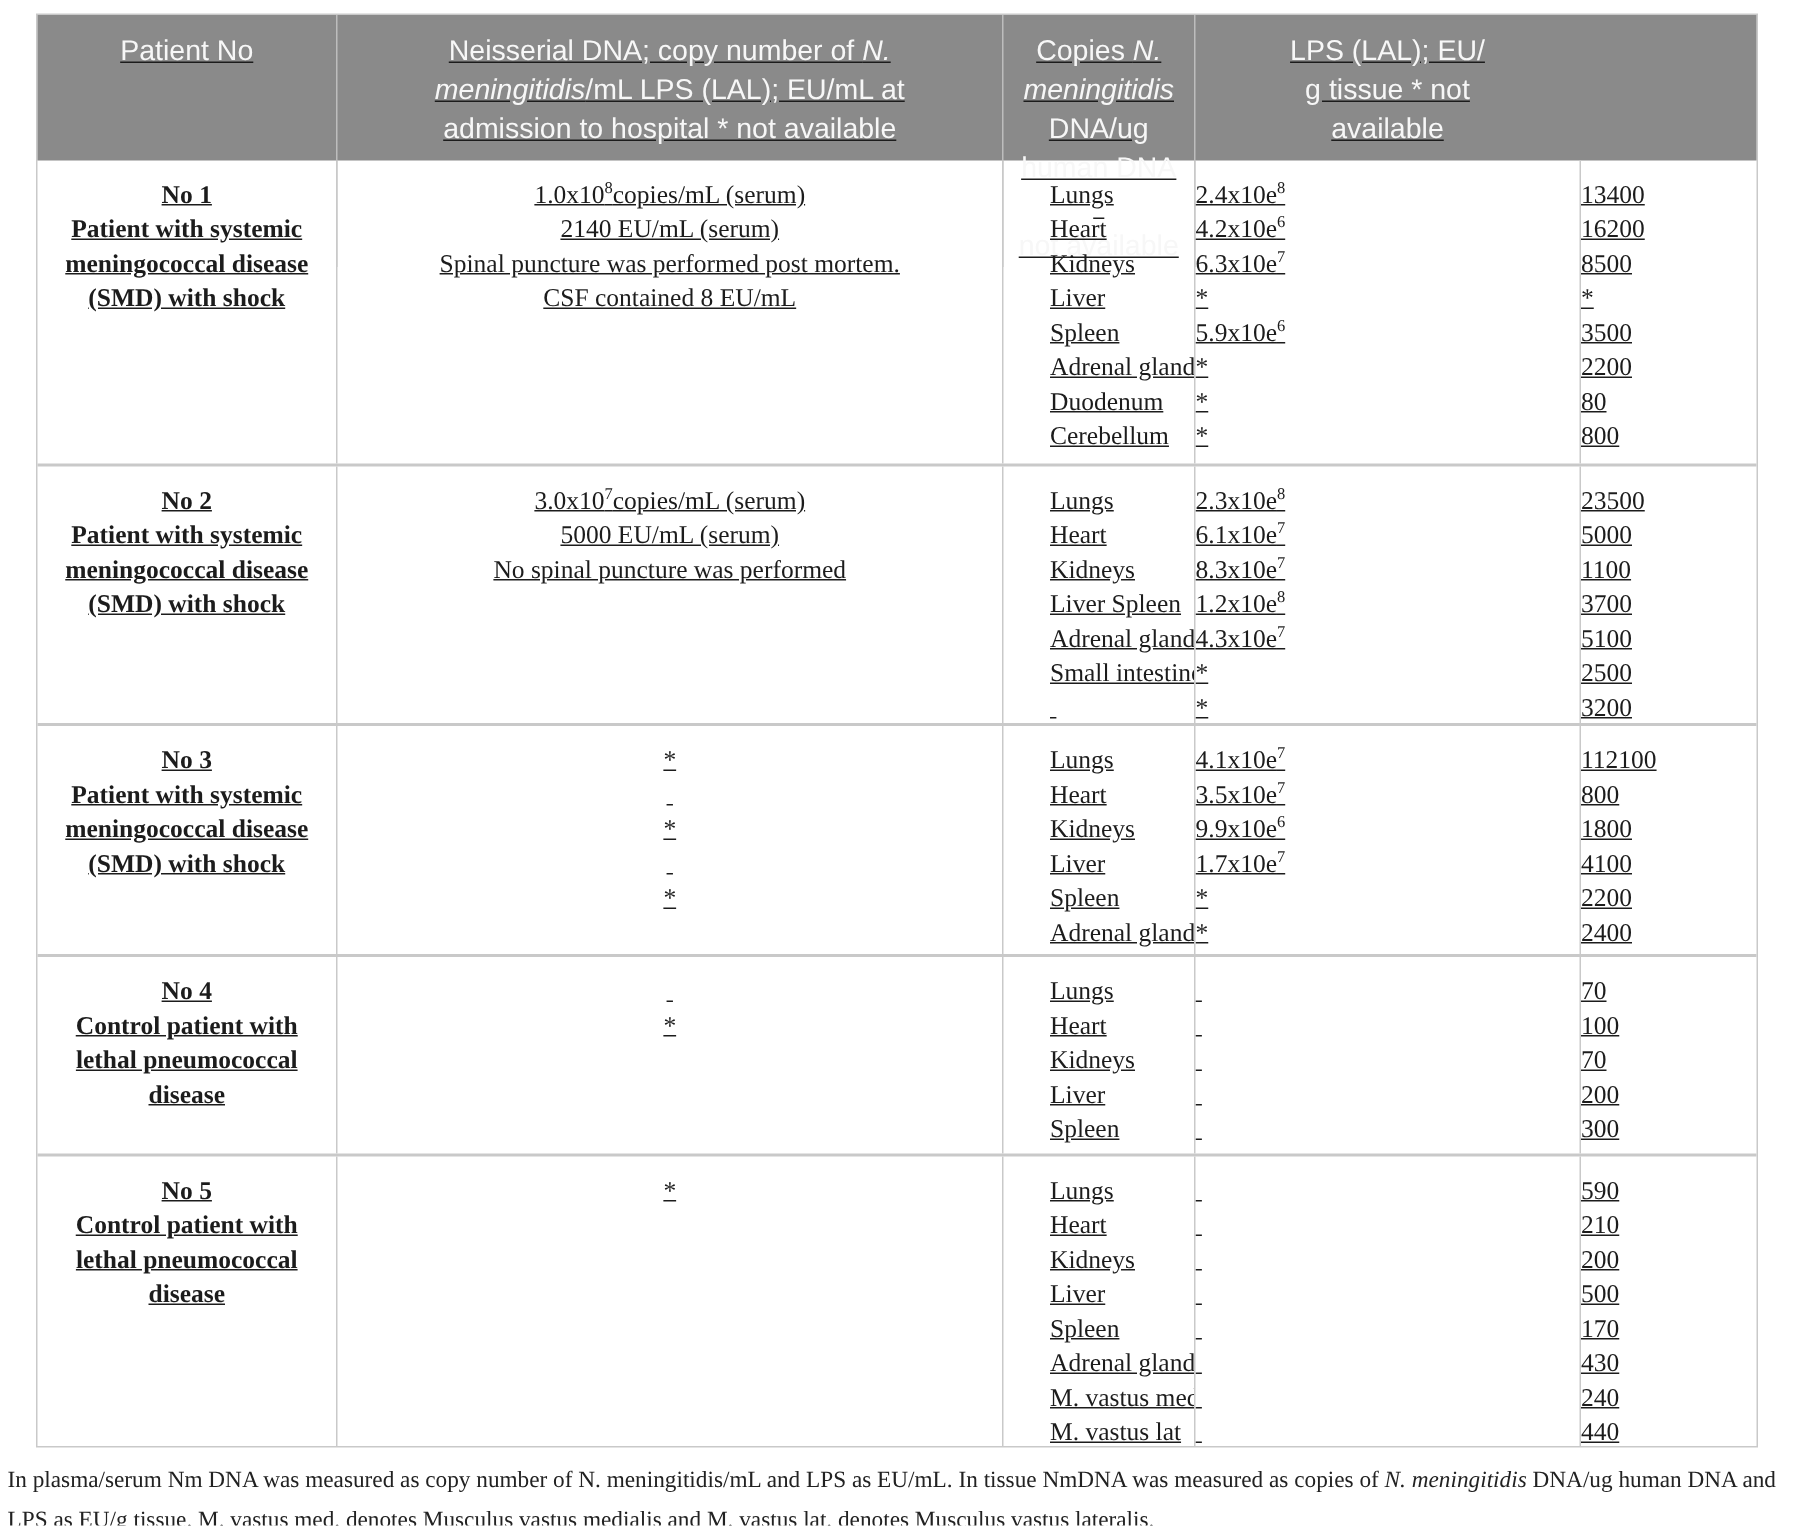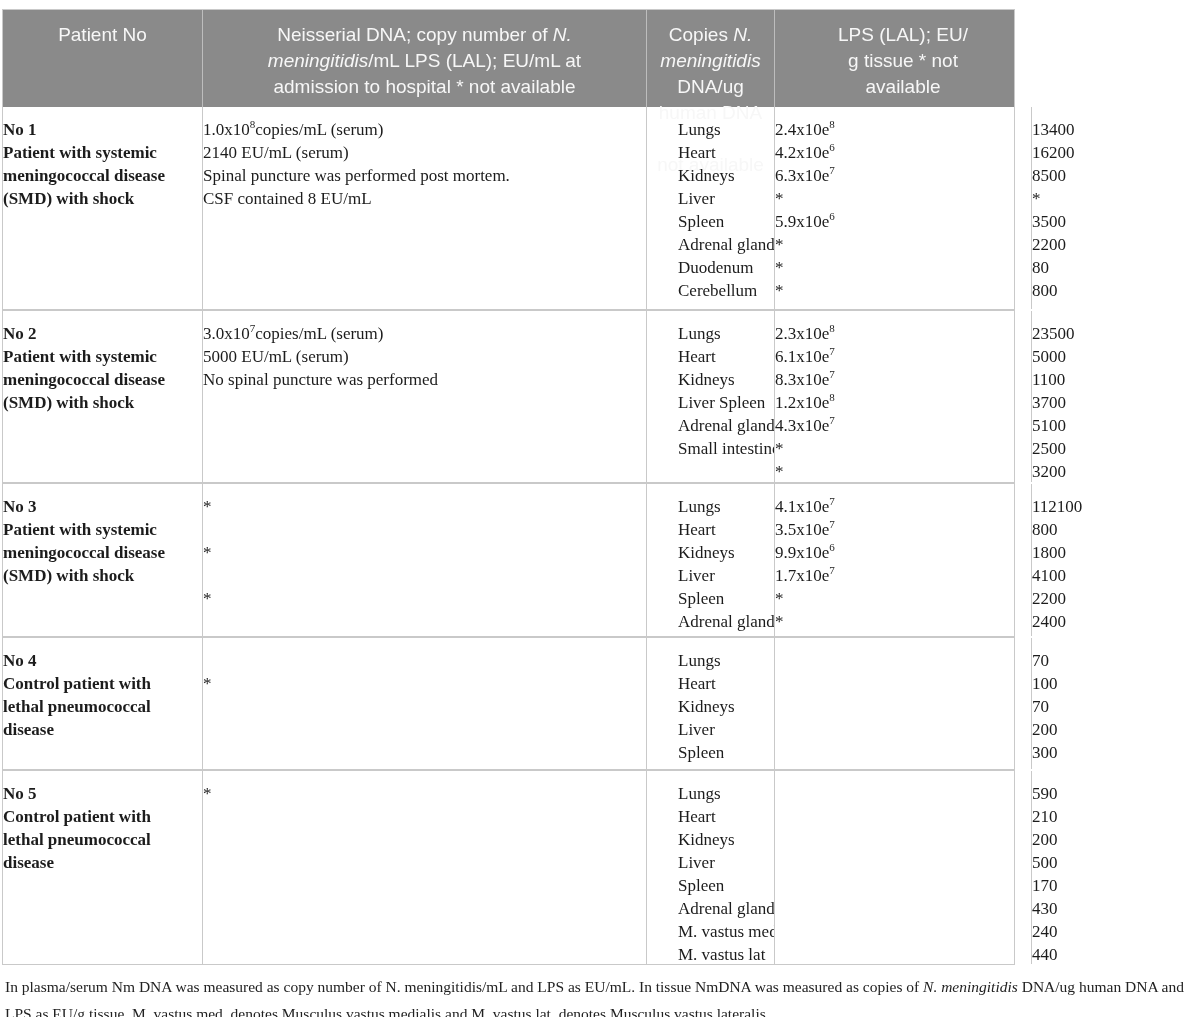--- a/index.html
+++ b/index.html
@@ -12,24 +12,25 @@
   .figure{
     position:relative;
     width:1200px;height:1017px;
     background:#ffffff;
     box-sizing:border-box;
     padding-top:9px;
     font-family:"Liberation Serif", serif;
     color:var(--body-fg);
   }
   .tbl{
-    margin:0 2px;
-    width:1013px;
+    margin:0 24px;
+    width:1148px;
     box-sizing:border-box;
     border:1px solid var(--grid-line);
+    text-decoration:underline;
   }
   .hrow{
     display:grid;
     grid-template-columns:199px 444px 128px 257px 154px;
     height:97px;
     background:var(--header-bg);
     color:var(--header-fg);
     font-family:"Liberation Sans", sans-serif;
     font-size:19px;
     line-height:26px;
@@ -51,22 +52,22 @@
   .r1{height:173px;}
   .r2{height:154px;}
   .r3{height:133px;}
   .r4{height:195px;}
   .cell{
     box-sizing:border-box;
     padding-top:11px;
     overflow:hidden;
   }
   .cell + .cell{border-left:1px solid var(--grid-line);}
-  .c0{font-weight:bold;}
-  .c1{}
+  .c0{text-align:center;font-weight:bold;}
+  .c1{text-align:center;}
   .c2{text-align:left;padding-left:31px;}
   .c3{text-align:left;}
   .c4{text-align:left;}
   .line{
     height:23px;
     line-height:23px;
     font-size:17px;
     white-space:nowrap;
   }
   sup{

